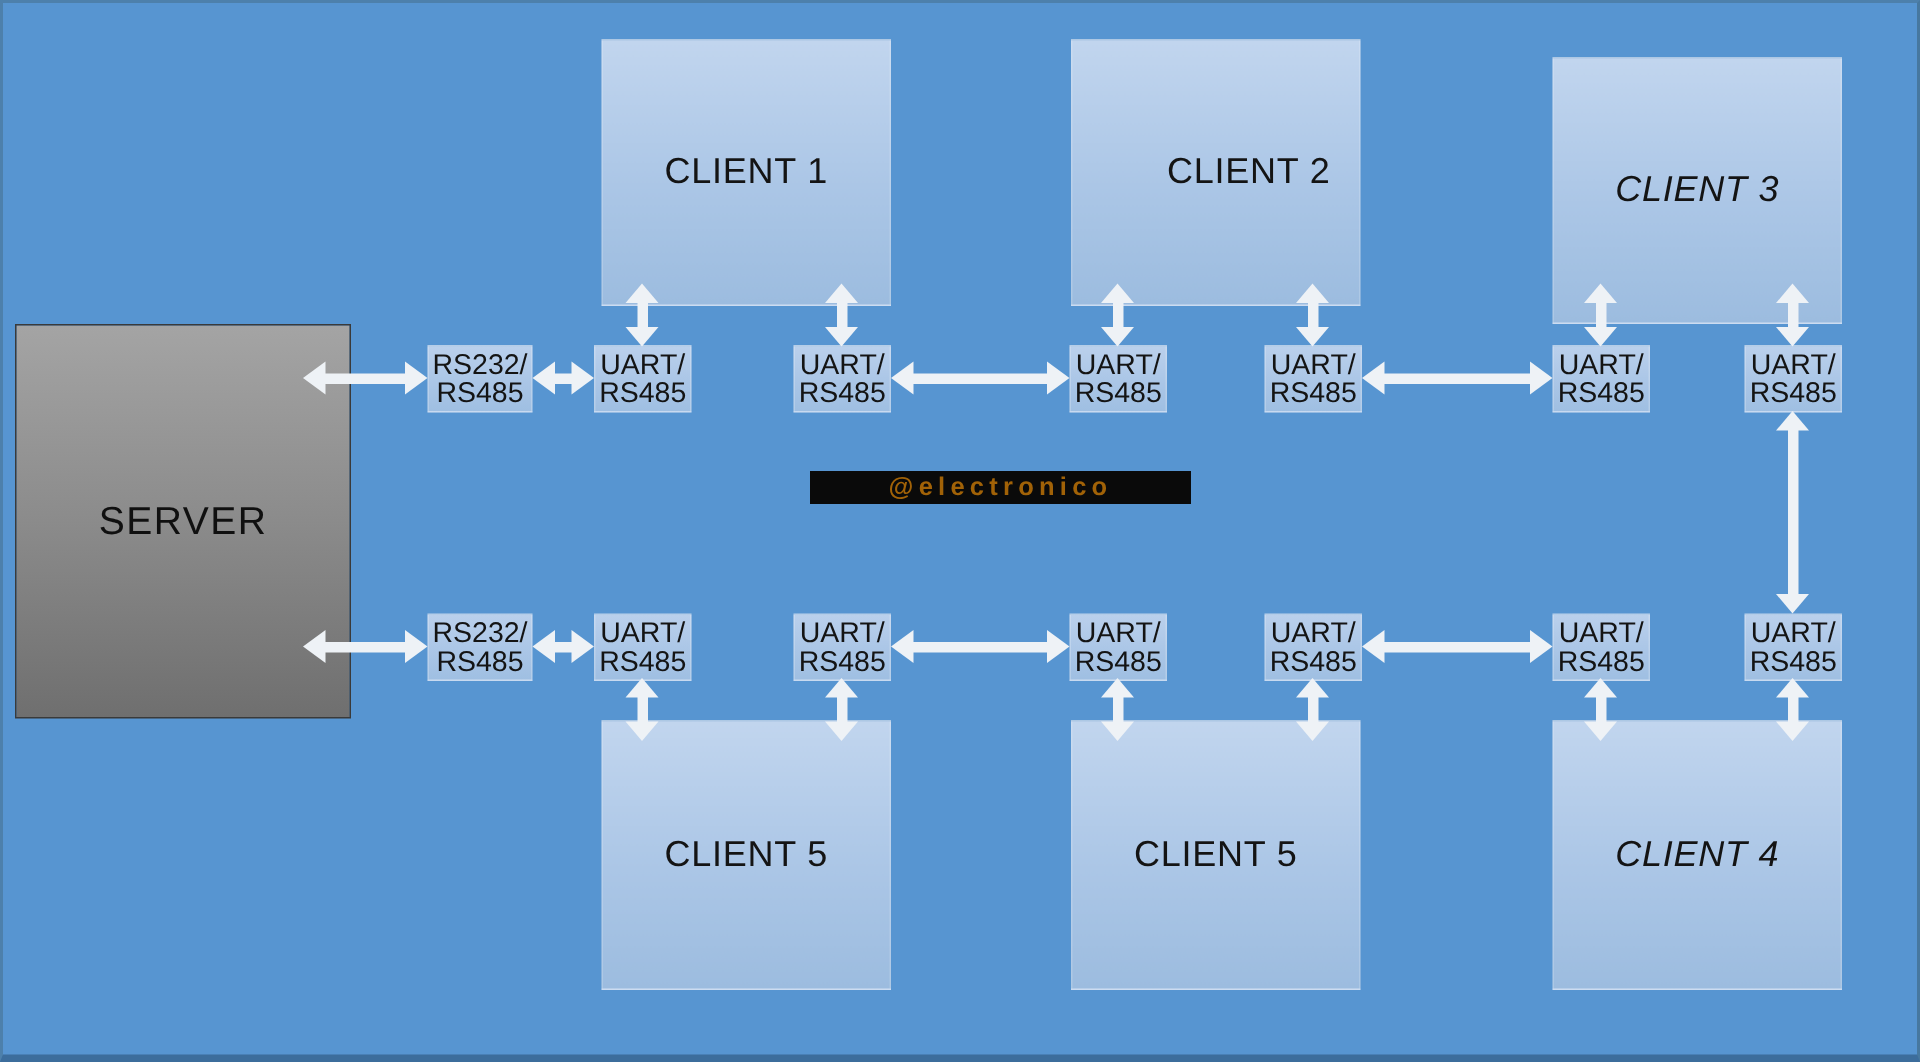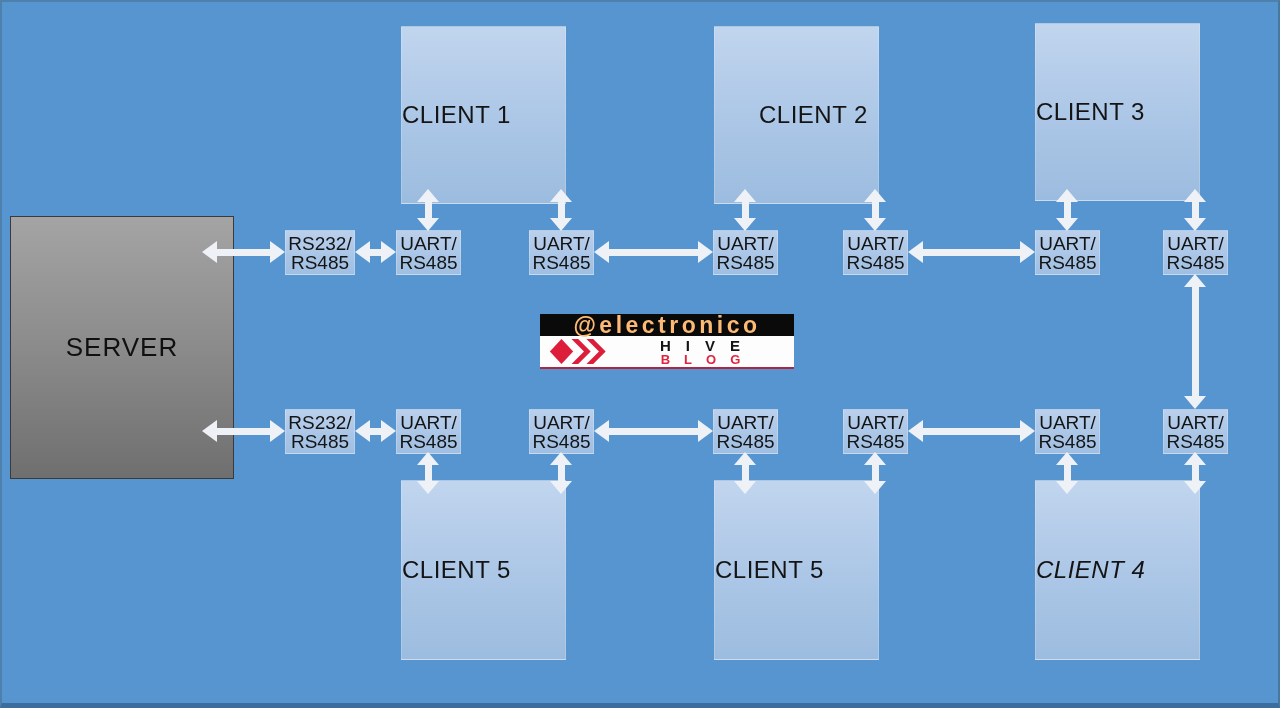--- a/index.html
+++ b/index.html
@@ -10,24 +10,24 @@
     background:#5795d1;
     border-top:2px solid #4d80ab;
     border-left:2px solid #4d80ab;
     border-right:2px solid #47789f;
     border-bottom:5px solid #3c6d9c;
     overflow:hidden;
     font-family:"Liberation Sans","DejaVu Sans",sans-serif;
   }
   
   .client-box{
-    position:absolute;width:165px;height:178px;z-index:2;
+    position:absolute;width:193px;height:178px;z-index:2;
     background:linear-gradient(180deg,#c1d5ee 0%,#abc6e6 55%,#9cbcdf 100%);
     border:1px solid rgba(255,255,255,0.18);
-    display:flex;align-items:center;
+    display:flex;align-items:center;justify-content:center;
   }
   .client-box .lbl{font-size:24px;color:#141414;letter-spacing:0.5px;}
   .server-box{
     position:absolute;left:8px;top:214px;width:224px;height:263px;z-index:2;
     background:linear-gradient(180deg,#a4a4a4 0%,#8b8b8b 50%,#6f6f6f 100%);
     border:1px solid #3a3a3a;
     display:flex;align-items:center;justify-content:center;
   }
   .server-box .lbl{font-size:26px;color:#101010;letter-spacing:1px;}
   .small-box{
@@ -47,21 +47,21 @@
     border-left:15px solid #eef2f6;border-top:11px solid transparent;border-bottom:11px solid transparent;}
   .arrow-v{position:absolute;width:22px;z-index:6;}
   .arrow-v .shaft{position:absolute;top:11px;bottom:11px;left:7.5px;width:7px;background:#eef2f6;}
   .arrow-v .ht{position:absolute;top:0;left:0;width:0;height:0;
     border-bottom:13px solid #eef2f6;border-left:11px solid transparent;border-right:11px solid transparent;}
   .arrow-v .hb{position:absolute;bottom:0;left:0;width:0;height:0;
     border-top:13px solid #eef2f6;border-left:11px solid transparent;border-right:11px solid transparent;}
   
   .wm{position:absolute;left:538px;top:312px;width:254px;height:55px;z-index:4;}
   .wm-bar{height:22px;background:#0a0a0a;display:flex;align-items:center;justify-content:center;}
-  .wm-bar .handle{color:#fdba74;font-weight:800;font-size:23px;letter-spacing:3.5px;white-space:nowrap;}
+  .wm-bar .handle{color:#a16207;font-weight:800;font-size:17px;letter-spacing:3.5px;white-space:nowrap;}
   .wm-body{height:33px;background:#fdfdfd;border-bottom:2px solid #b02540;
     display:flex;align-items:center;padding:2px 6px 2px 8px;}
   .wm-mark{flex:0 0 auto;margin-right:10px;}
   .wm-texts{flex:1;display:flex;flex-direction:column;align-items:center;justify-content:center;}
   .wm-hive{color:#141414;font-weight:800;font-size:15px;letter-spacing:15px;text-indent:7px;line-height:15px;}
   .wm-blog{color:#e02440;font-weight:700;font-size:13px;letter-spacing:14px;text-indent:7px;line-height:13px;}
 </style>
 </head>
 <body>
 
@@ -70,21 +70,21 @@
   <div class="server-box">
     <span class="lbl">SERVER</span>
   </div>
 
   <div class="client-box" style="left:399px;top:24px;">
     <span class="lbl">CLIENT 1</span>
   </div>
   <div class="client-box" style="left:712px;top:24px;padding-left:44px;">
     <span class="lbl">CLIENT 2</span>
   </div>
-  <div class="client-box" style="left:1033px;top:21px;">
+  <div class="client-box" style="left:1033px;top:36px;font-style:italic;">
     <span class="lbl">CLIENT 3</span>
   </div>
 
   <div class="client-box" style="left:399px;top:478px;height:180px;">
     <span class="lbl">CLIENT 5</span>
   </div>
   <div class="client-box" style="left:712px;top:478px;height:180px;">
     <span class="lbl">CLIENT 5</span>
   </div>
   <div class="client-box" style="left:1033px;top:478px;height:180px;font-style:italic;">
@@ -257,26 +257,15 @@
   <div class="arrow-v" style="left:1182px;top:450px;height:42px;">
     <div class="ht"></div>
       <div class="shaft"></div>
       <div class="hb"></div>
   </div>
 
   <div class="wm">
     <div class="wm-bar">
       <span class="handle">@electronico</span>
     </div>
-    <div class="wm-body">
-      <svg class="wm-mark" width="62" height="25" viewBox="0 0 70 30">
-        <path d="M14 0 L28 15 L14 30 L0 15 Z" fill="#dd1d39"></path>
-        <path d="M34 0 L49 15 L34 30 L26 30 L41 15 L26 0 Z" fill="#dd1d39"></path>
-        <path d="M52 0 L67 15 L52 30 L44 30 L59 15 L44 0 Z" fill="#dd1d39"></path>
-      </svg>
-      <div class="wm-texts">
-        <div class="wm-hive">HIVE</div>
-        <div class="wm-blog">BLOG</div>
-      </div>
-    </div>
   </div>
 
 </div>
 
 </body></html>

